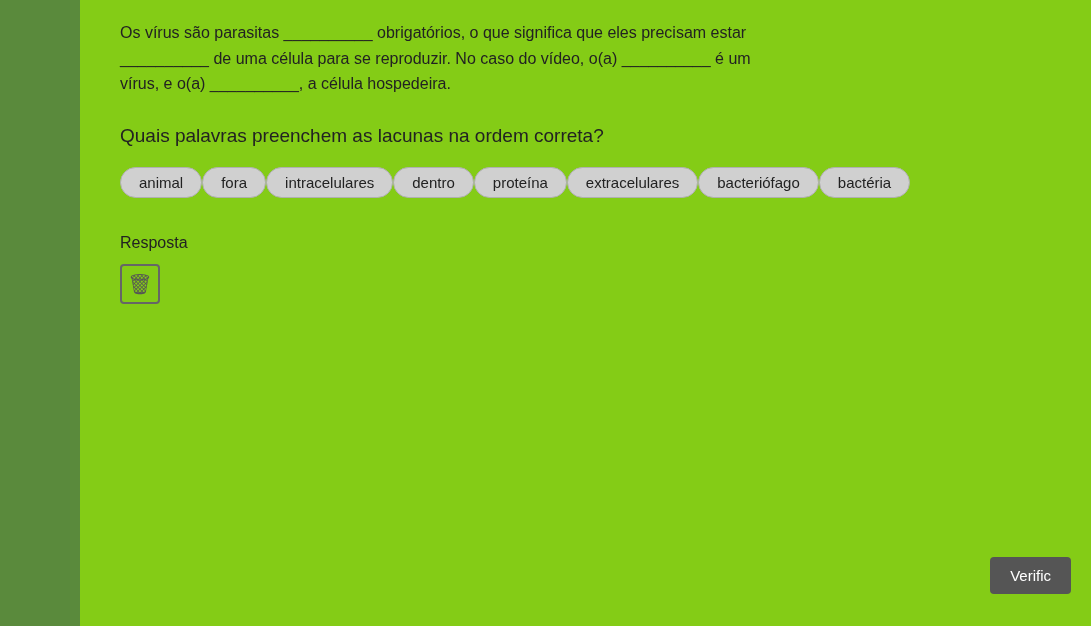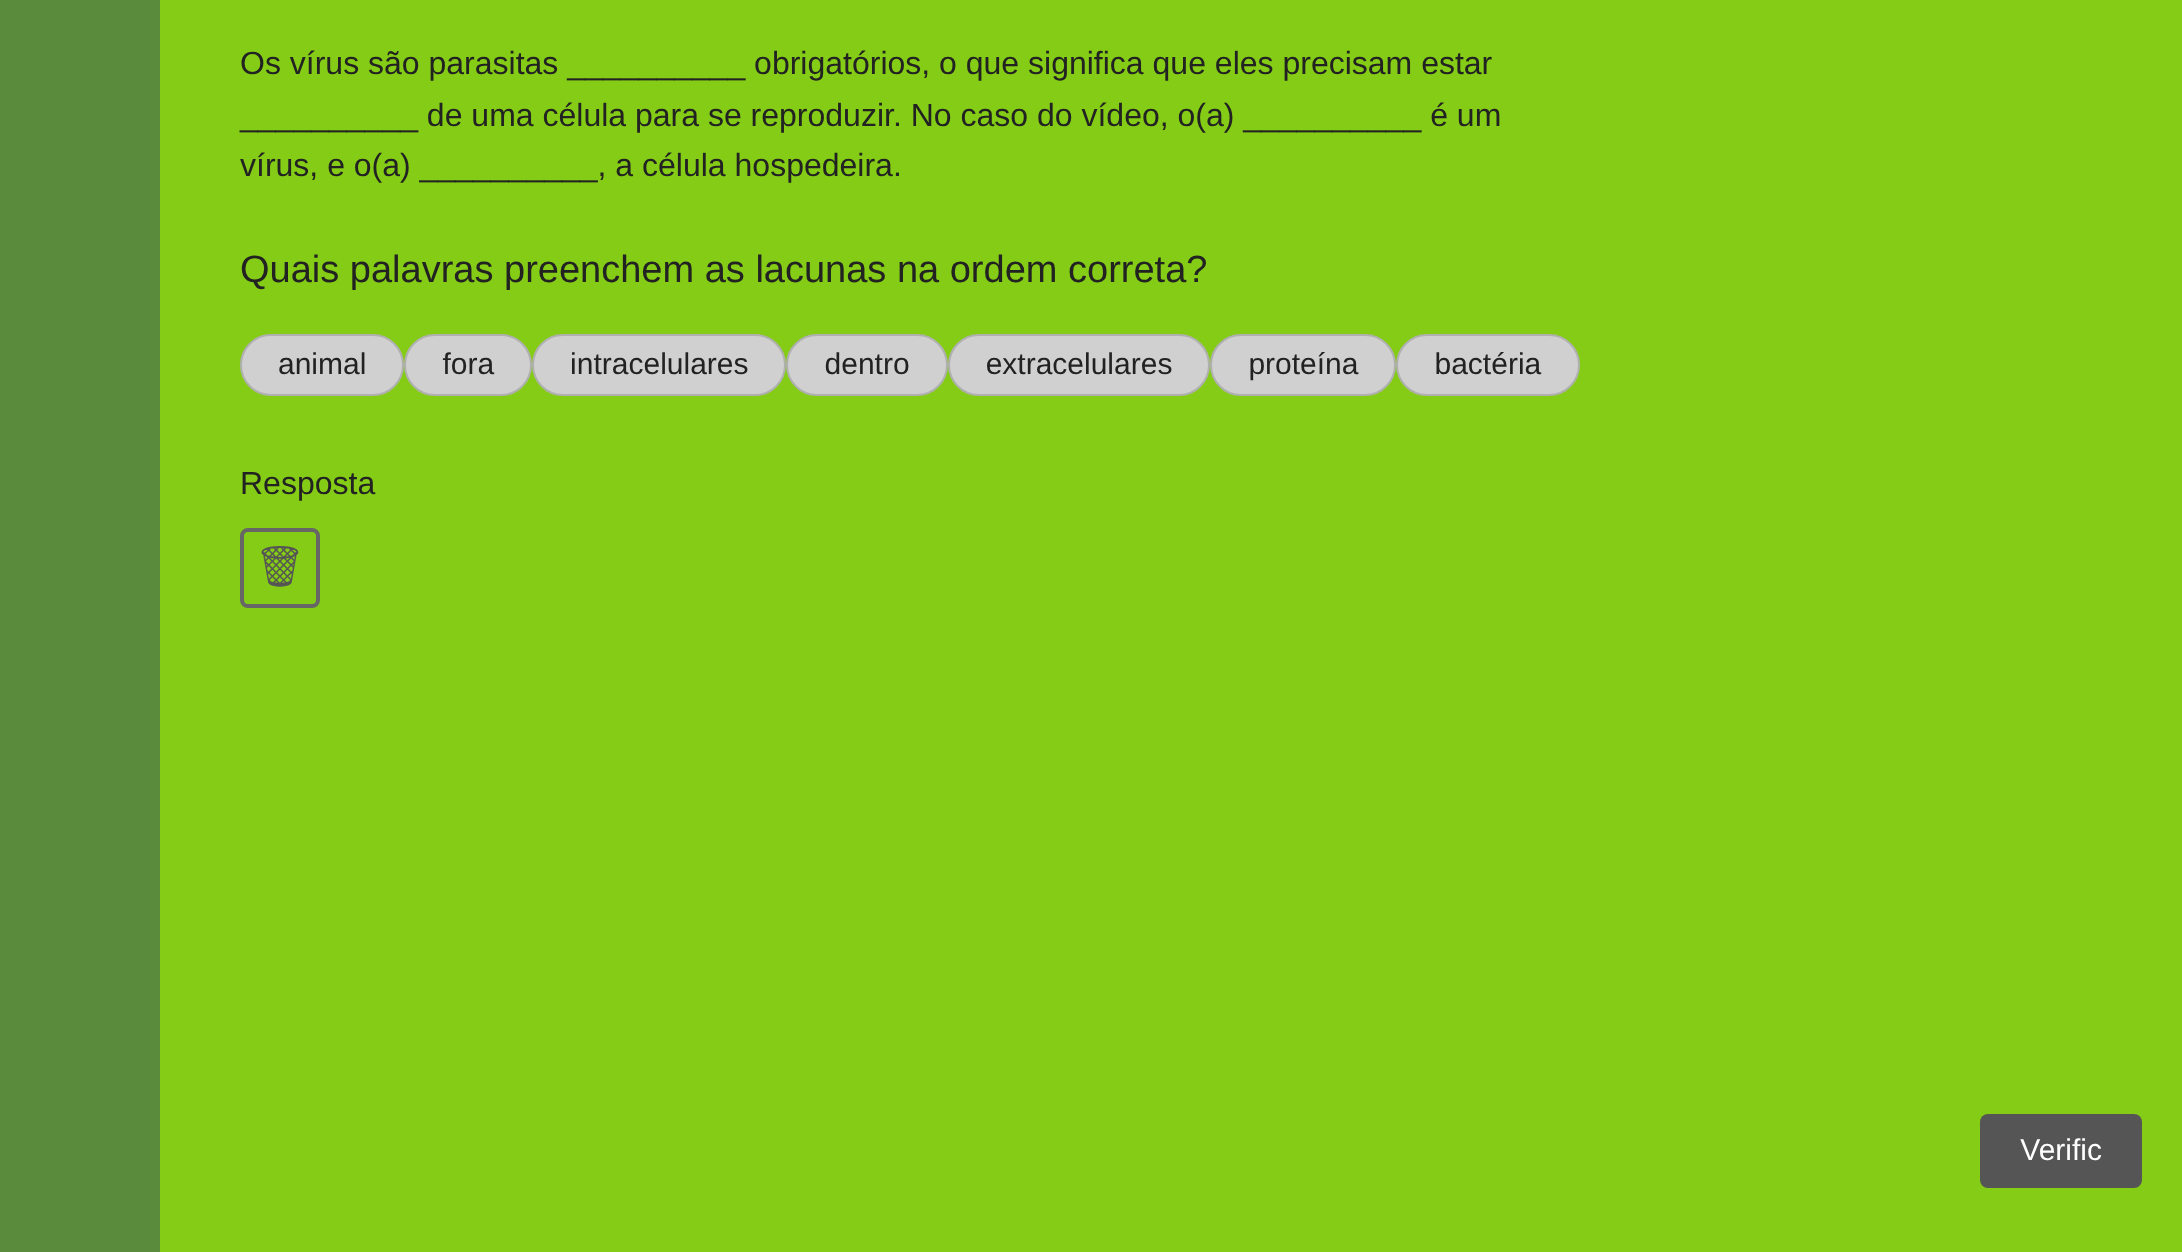--- a/index.html
+++ b/index.html
@@ -120,22 +120,23 @@
   </div>
 
   <div class="question-label">Quais palavras preenchem as lacunas na ordem correta?</div>
 
   <div class="word-options">
 
   <div class="word-chip">animal</div>
       <div class="word-chip">fora</div>
       <div class="word-chip">intracelulares</div>
       <div class="word-chip">dentro</div>
+      <div class="word-chip">proteína</div>
       <div class="word-chip">extracelulares</div>
-      <div class="word-chip">proteína</div>
+      <div class="word-chip">bacteriófago</div>
       <div class="word-chip">bactéria</div>
     </div>
 
   <div class="response-section">
     <div class="response-label">Resposta</div>
     <div class="response-box">
       <span class="trash-icon">🗑</span>
     </div>
   </div>
 

